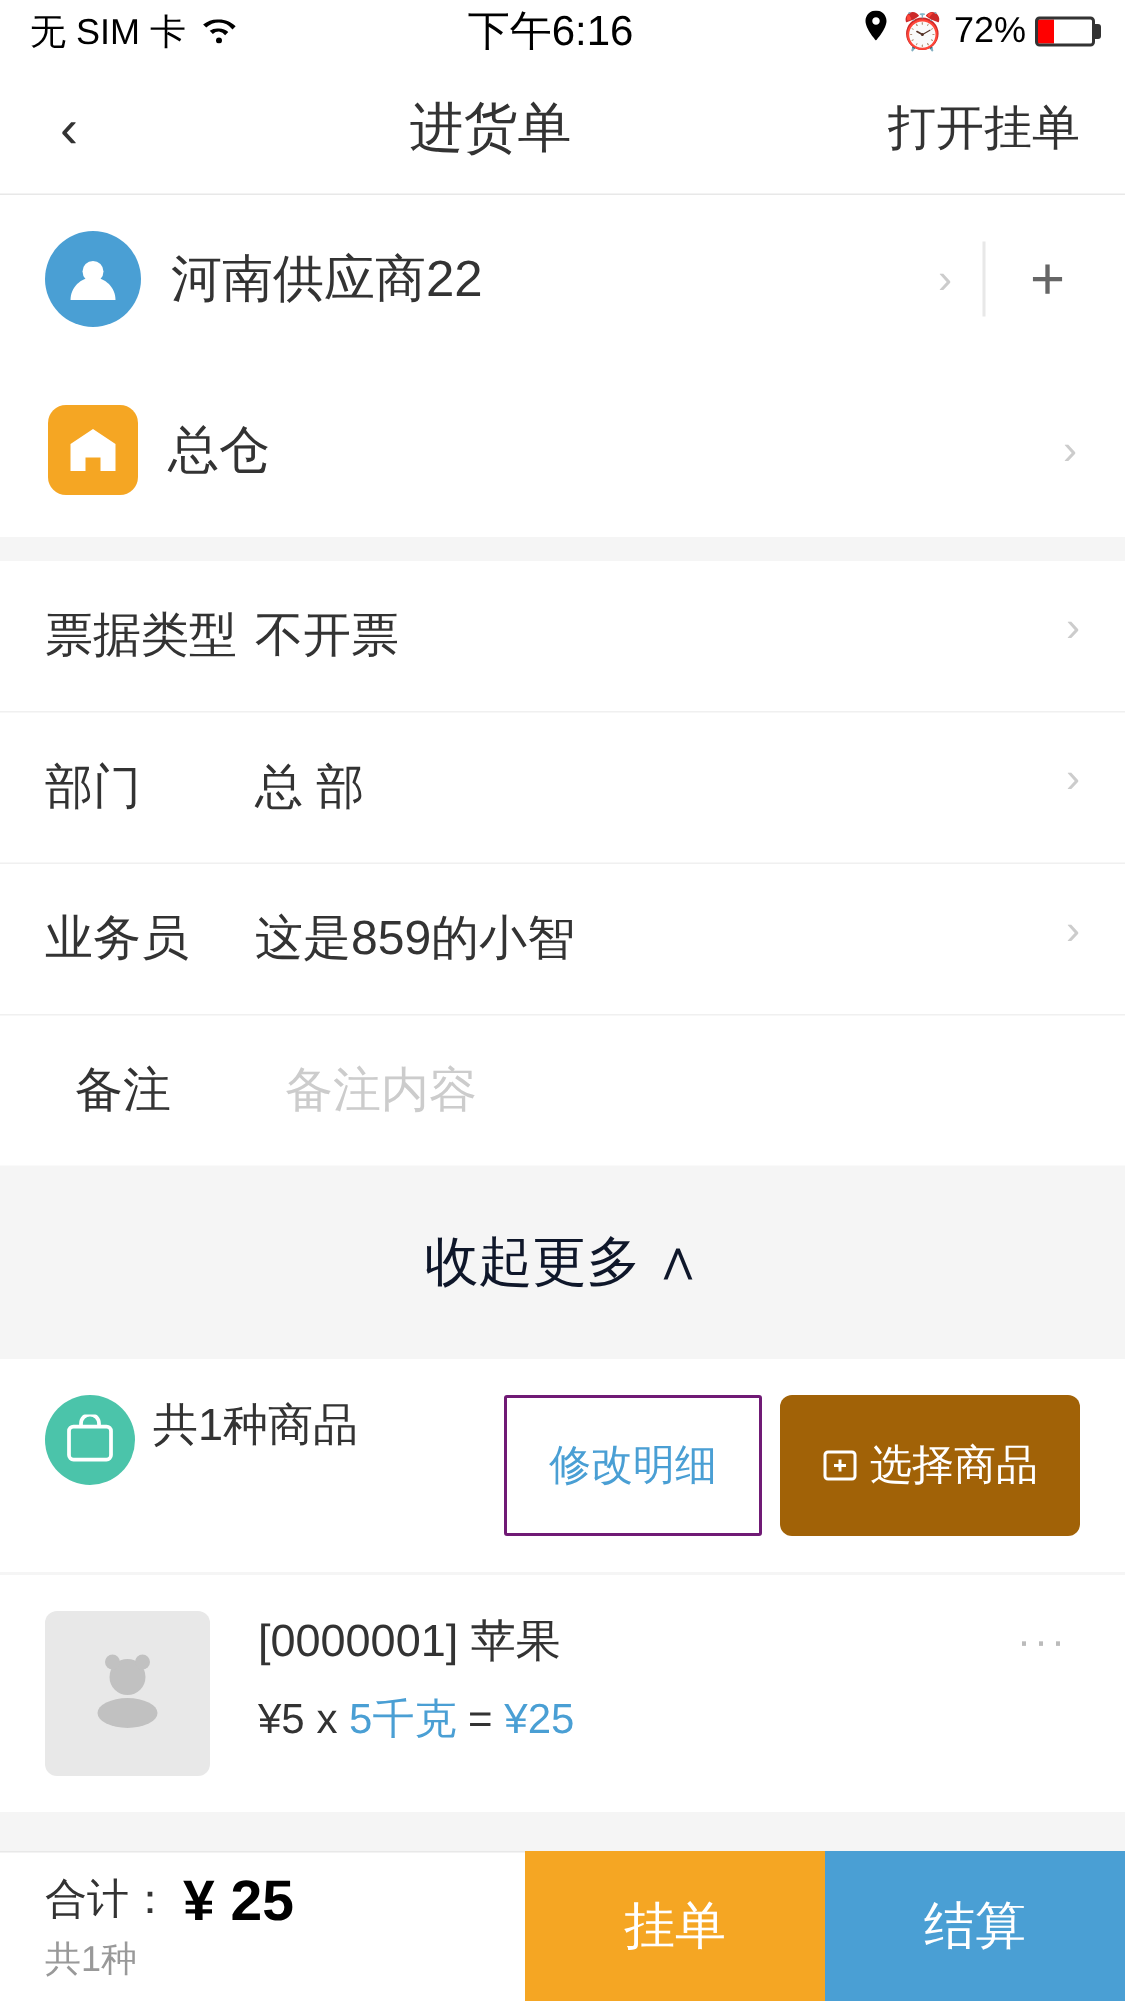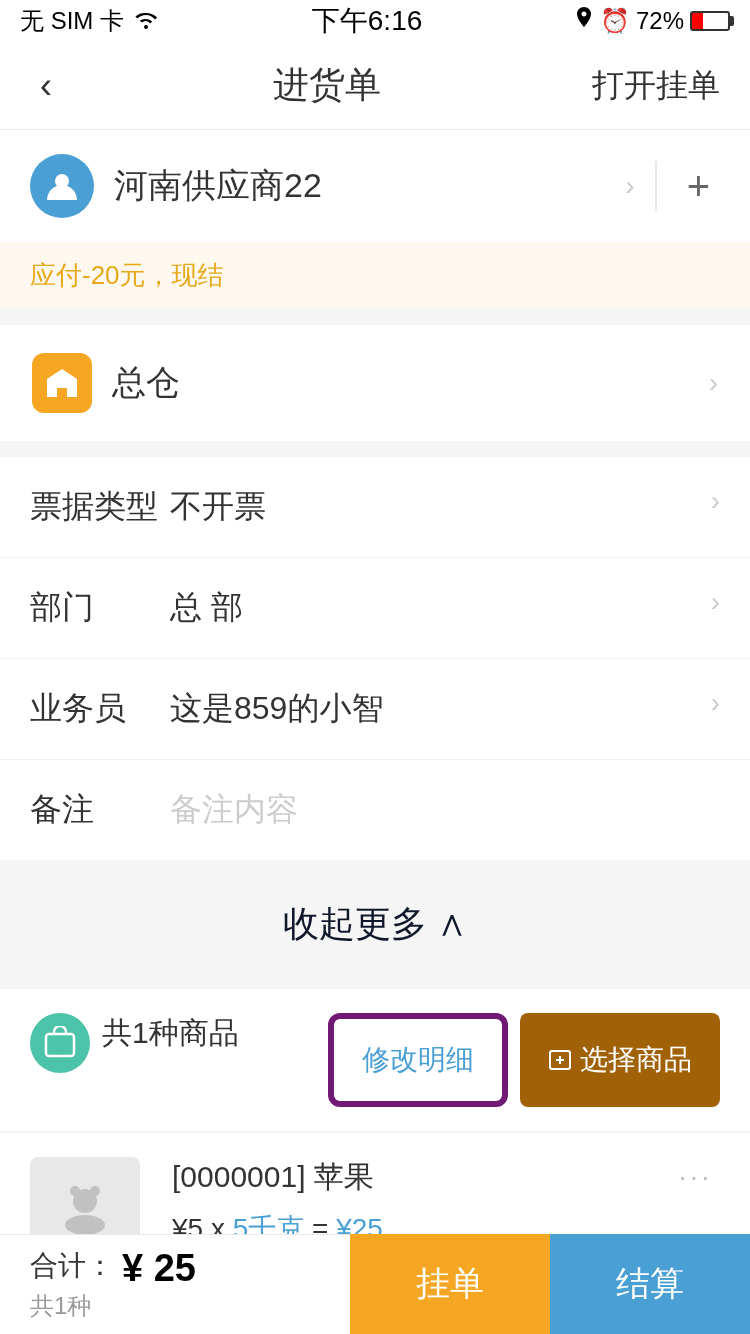--- a/index.html
+++ b/index.html
@@ -159,21 +159,21 @@
     .form-section {
       background: #fff;
       margin-bottom: 16px;
     }
     .form-row {
       display: flex;
       align-items: flex-start;
       padding: 28px 30px;
       border-bottom: 1px solid #f0f0f0;
     }
-    .form-row:last-child { border-bottom: none; }
+    .form-row:last-child { border-bottom: none; margin-left: 20px; }
     .form-label {
       font-size: 32px;
       color: #333;
       width: 130px;
       flex-shrink: 0;
     }
     .form-value {
       flex: 1;
       font-size: 32px;
       color: #333;
@@ -213,25 +213,25 @@
       background: #4bc4aa;
       display: flex; align-items: center; justify-content: center;
       flex-shrink: 0;
     }
     .product-count {
       flex: 1;
       font-size: 30px;
       color: #333;
     }
     .btn-outline {
-      border: 6px solid #701a75;
+      border: 2px solid #701a75;
       color: #4a9fd4;
       background: #fff;
       padding: 18px 28px;
-      border-radius: 12px;
+      border-radius: 2px;
       font-size: 28px;
       cursor: pointer;
     }
     .btn-blue {
       background: #a16207;
       color: #fff;
       border: none;
       padding: 28px 28px;
       border-radius: 8px;
       font-size: 28px;
@@ -386,23 +386,20 @@
           <path d="M3 32c0-8.3 6.7-15 15-15s15 6.7 15 15"></path>
         </svg>
       </div>
       <span class="supplier-name">河南供应商22</span>
       <span class="supplier-arrow">›</span>
       <div class="supplier-divider"></div>
       <span class="supplier-add">+</span>
     </div>
   </div>
 
-  <div class="notice-bar">
-    <span>应付-20元，现结</span>
-  </div>
 
   <div class="warehouse-row">
     <div class="warehouse-icon">
       <svg width="34" height="34" viewBox="0 0 34 34" fill="white">
         <path d="M17 3L2 13v18h10v-9h10v9h10V13L17 3z"></path>
       </svg>
     </div>
     <span class="warehouse-name">总仓</span>
     <span class="row-arrow">›</span>
   </div>

